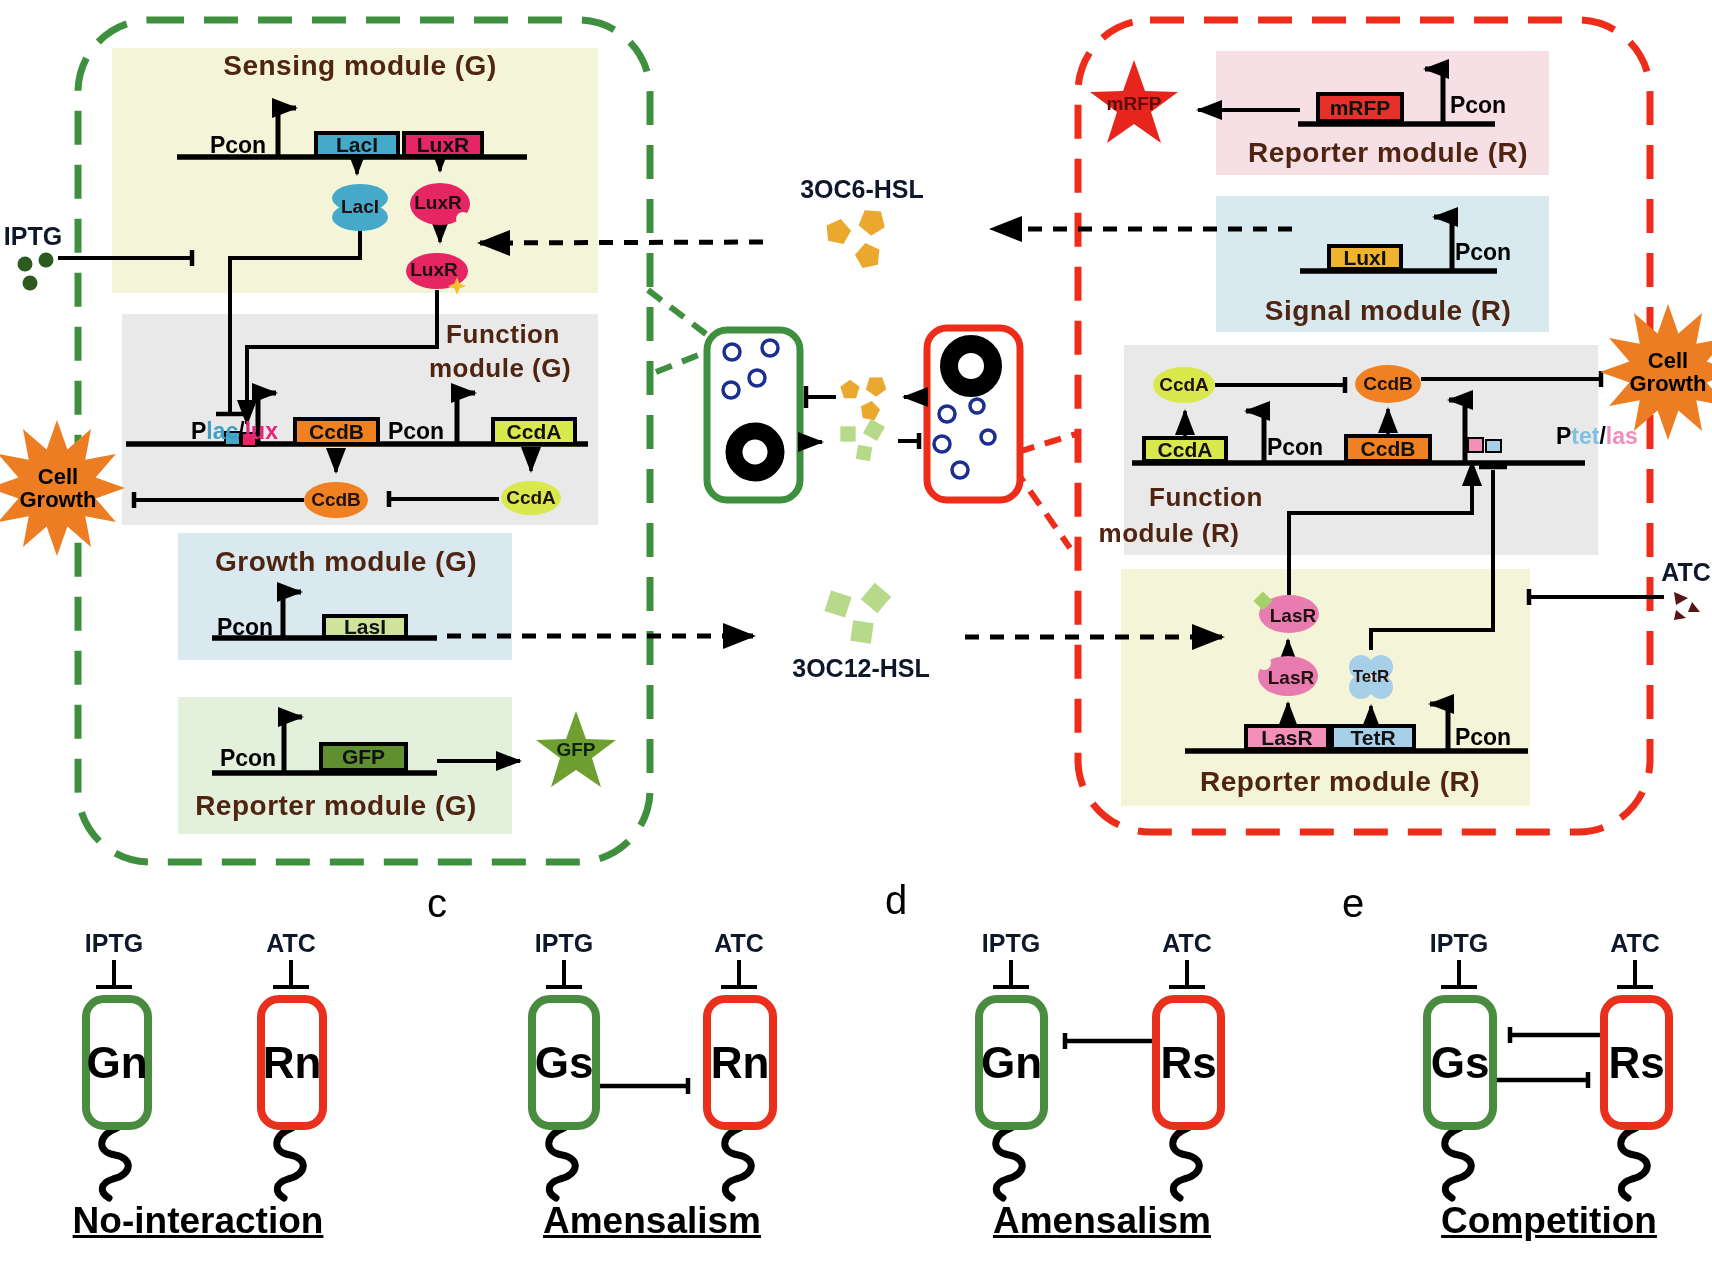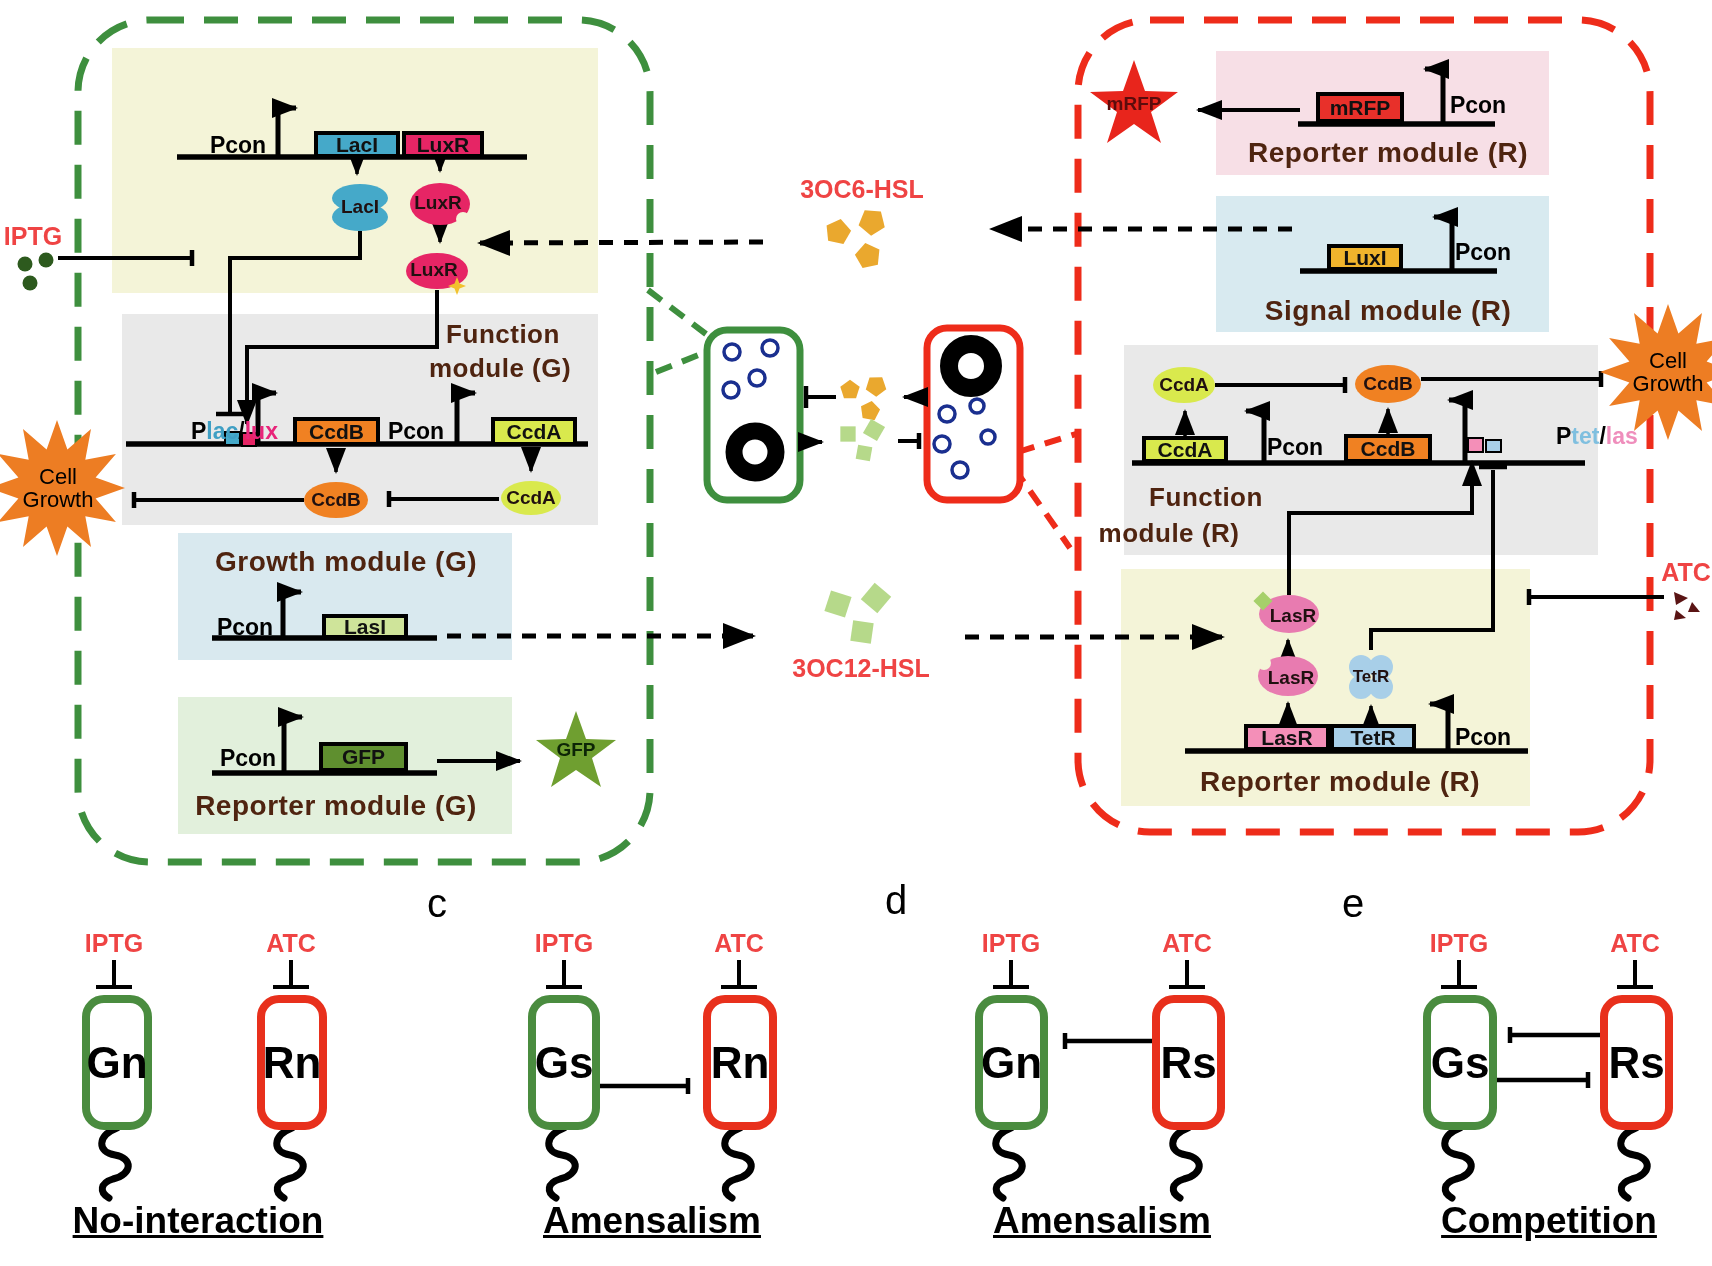--- a/index.html
+++ b/index.html
@@ -7,23 +7,23 @@
           font-family:"Liberation Sans","DejaVu Sans",sans-serif;}
   svg.art{position:absolute;left:0;top:0;width:1712px;height:1266px;}
   .lbl{position:absolute;transform:translate(-50%,-50%);white-space:nowrap;color:#111;}
   .lbl-left{position:absolute;white-space:nowrap;color:#111;margin-left:48px;}
   .modtitle{font-weight:bold;font-size:28px;color:#4f2410;letter-spacing:.5px;}
   .modtitle2{font-weight:bold;font-size:26px;color:#4f2410;letter-spacing:.5px;}
   .pcon{font-weight:bold;font-size:23px;color:#000;}
   .gbox{position:absolute;border:4px solid #000;box-sizing:border-box;display:flex;align-items:center;
         justify-content:center;font-weight:bold;font-size:21px;color:#111;}
   .prot{font-weight:bold;font-size:19px;color:#201010;}
-  .small-lab{font-weight:bold;font-size:25px;color:#ef4444;}
+  .small-lab{font-weight:bold;font-size:25px;color:#0f172a;}
   .starlab{font-weight:bold;font-size:19px;}
-  .cg{font-weight:normal;font-size:22px;color:#000;line-height:22px;}
+  .cg{font-weight:bold;font-size:22px;color:#000;line-height:22px;}
   .promlab{font-weight:bold;font-size:23px;}
   .cellbox{position:absolute;box-sizing:border-box;border:8px solid;border-radius:22px;background:#fff;
            display:flex;align-items:center;justify-content:center;font-size:44px;font-weight:bold;color:#000;}
   .caption{font-weight:bold;font-size:37px;color:#000;text-decoration:underline;}
   .pletter{font-size:40px;color:#000;}
 </style>
 </head>
 <body>
 
 <div id="canvas">
@@ -272,20 +272,21 @@
         <use href="#squig" x="292" y="1128"></use>
     <use href="#squig" x="564" y="1128"></use>
         <use href="#squig" x="740" y="1128"></use>
     <use href="#squig" x="1011" y="1128"></use>
         <use href="#squig" x="1188" y="1128"></use>
     <use href="#squig" x="1460" y="1128"></use>
         <use href="#squig" x="1636" y="1128"></use>
   </g>
 </svg>
 
+<div class="lbl modtitle" style="left:360px;top:66px;">Sensing module (G)</div>
 <div class="lbl pcon" style="left:238px;top:145px;">Pcon</div>
 <div class="gbox" style="left:314px;top:131px;width:86px;height:27px;background:#45a9c9;">LacI</div>
 <div class="gbox" style="left:402px;top:131px;width:82px;height:27px;background:#e62565;">LuxR</div>
 <div class="lbl prot" style="left:360px;top:207px;">LacI</div>
 <div class="lbl prot" style="left:438px;top:203px;">LuxR</div>
 <div class="lbl prot" style="left:434px;top:270px;">LuxR</div>
 <div class="lbl small-lab" style="left:33px;top:236px;">IPTG</div>
 
 <div class="lbl modtitle2" style="left:503px;top:334px;">Function</div>
 <div class="lbl modtitle2" style="left:500px;top:368px;">module (G)</div>

